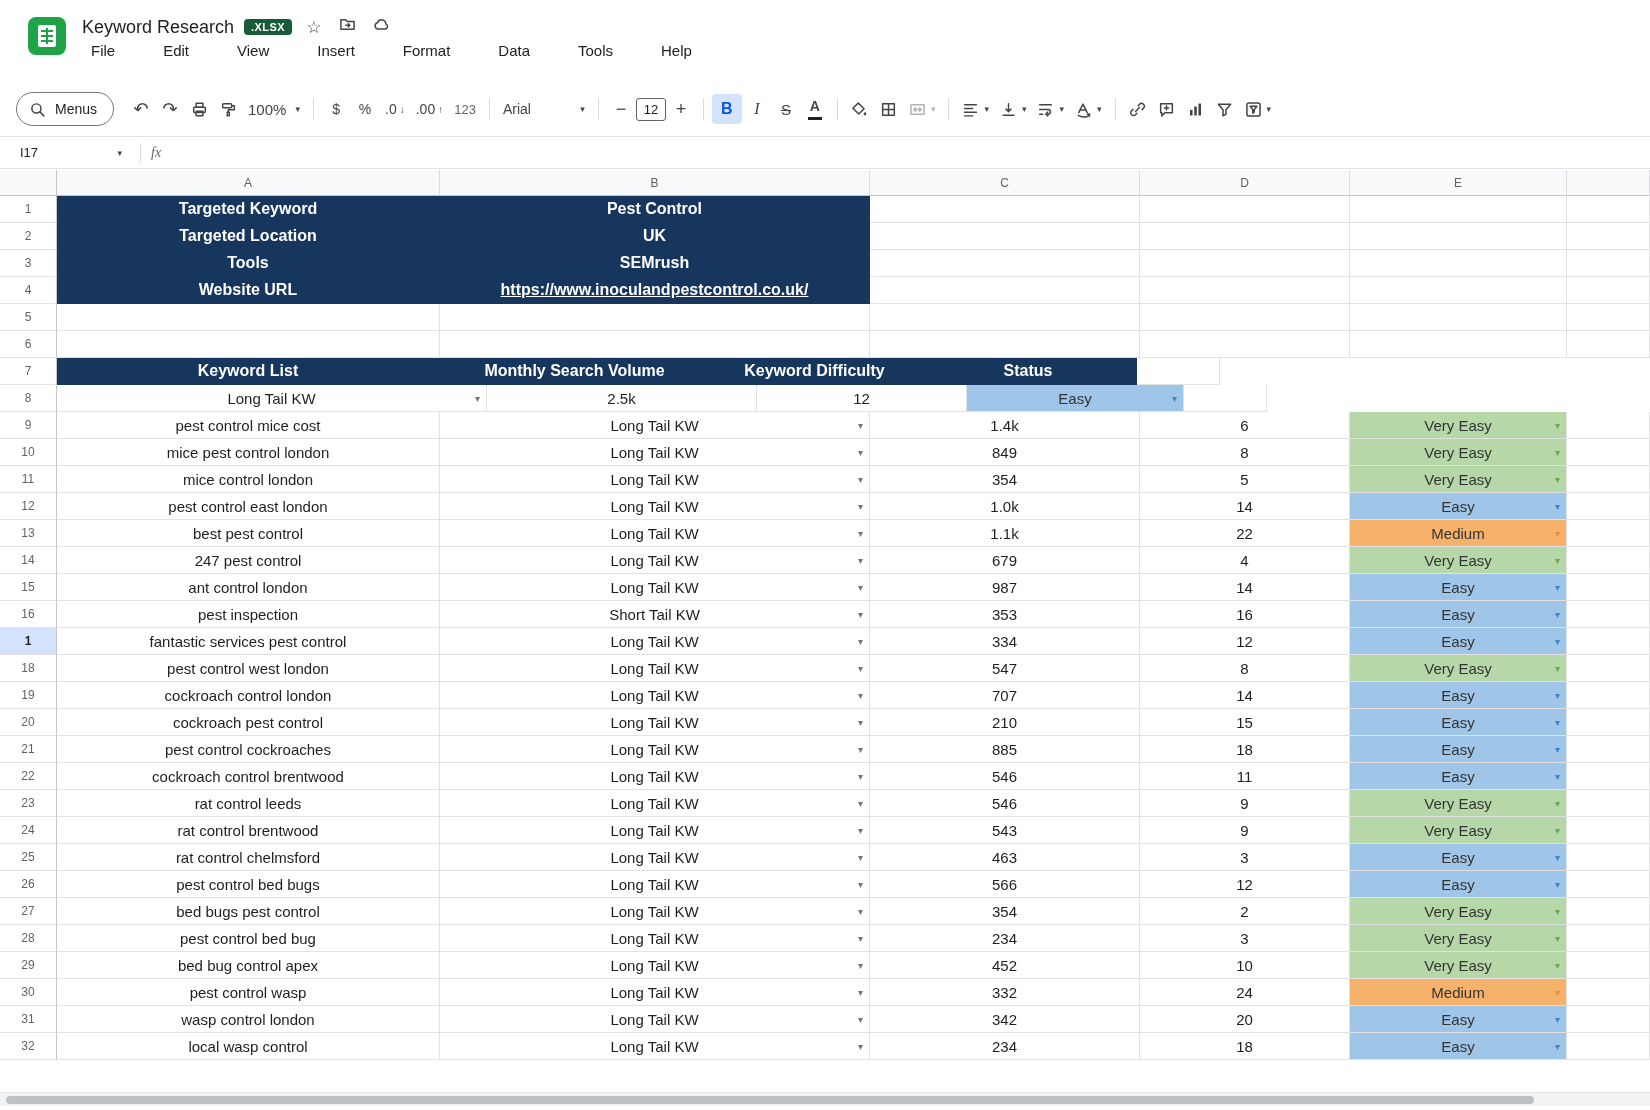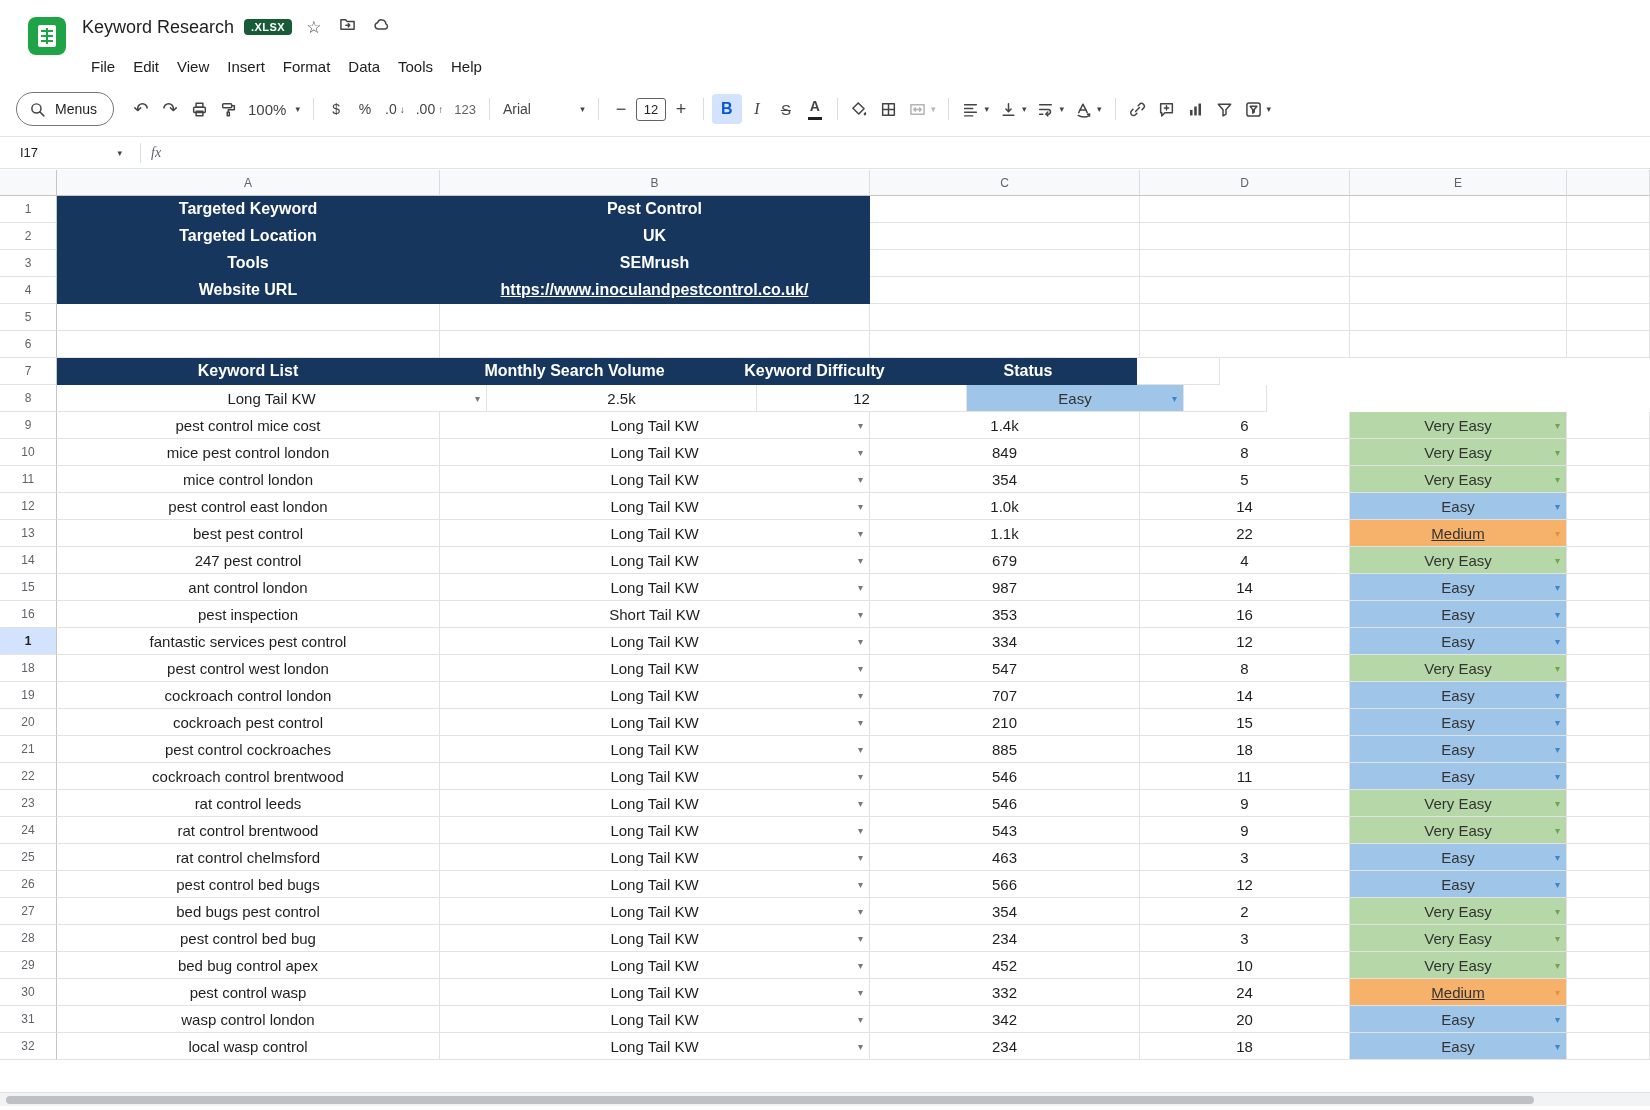--- a/index.html
+++ b/index.html
@@ -13,21 +13,21 @@
   }
 
   
   .titlebar { height: 82px; display:flex; align-items:flex-start; padding:14px 0 0 24px; }
   .logo { width:38px; height:38px; margin:3px 16px 0 4px; flex:0 0 auto; }
   .title-stack { display:flex; flex-direction:column; }
   .title-row { display:flex; align-items:center; gap:10px; height:26px; }
   .doc-title { font-size:18px; color:#1f1f1f; }
   .badge { background: var(--badge-green); color:#fff; font-size:11px; font-weight:bold; padding:2px 7px; border-radius:4px; letter-spacing:.4px; }
   .title-ic { color:#444; font-size:17px; width:24px; text-align:center; }
-  .menu-row { display:flex; margin-top:16px; }
+  .menu-row { display:flex; margin-top:0;gap:30px; }
   .menu-item { font-size:15px; color:#202124; padding:2px 9px; border-radius:4px; cursor:default; }
 
   
   .toolbar { height:54px; display:flex; align-items:center; padding:0 16px; gap:1px; }
   .menus-pill { border:1px solid #747775; border-radius:18px; height:34px; padding:0 16px 0 12px; display:flex; align-items:center; gap:9px; font-size:14px; color:#1f1f1f; margin-right:12px; }
   .tb { height:30px; min-width:28px; display:flex; align-items:center; justify-content:center; border-radius:4px; color:#444; font-size:15px; gap:3px; padding:0 5px; }
   .tb.glyph { font-size:18px; }
   .tb.txt { font-size:14px; font-weight:500; }
   .tiny { font-size:10px; }
   .caret { font-size:9px; color:#444; margin-left:2px; }
@@ -63,21 +63,21 @@
   .wA{width:383px} .wB{width:430px} .wC{width:270px} .wD{width:210px} .wE{width:217px} .wF{width:83px}
   .cell.dark { background: var(--navy); color:#fff; font-weight:bold; border-right-color: var(--navy); border-bottom-color: var(--navy); }
   .cell.info { font-size:16px;text-align:right; }
   .cell.th { font-size:16px; }
   .cell.link { text-decoration:underline; }
   .dd { position:absolute; right:6px; top:50%; transform:translateY(-50%); font-size:10px; color:#777; }
   .st-easy { background: var(--easy-bg); }
   .st-easy .dd { color: var(--easy-arrow); }
   .st-very-easy { background: var(--very-easy-bg); }
   .st-very-easy .dd { color: var(--very-easy-arrow); }
-  .st-medium { background: var(--medium-bg); text-decoration: underline; }
+  .st-medium { background: var(--medium-bg); }
   .st-medium .dd { color: var(--medium-arrow); }
   .cell.status-cell { color:#333; }
 
   
   .hscroll { position:absolute; left:0; bottom:4px; width:1650px; height:14px; background:#f1f3f4; border-top:1px solid #e0e0e0; }
   .hscroll .thumb { position:absolute; left:6px; top:3px; height:8px; width:1528px; background:#bdc1c6; border-radius:4px; }
 </style>
 </head>
 <body>
 

